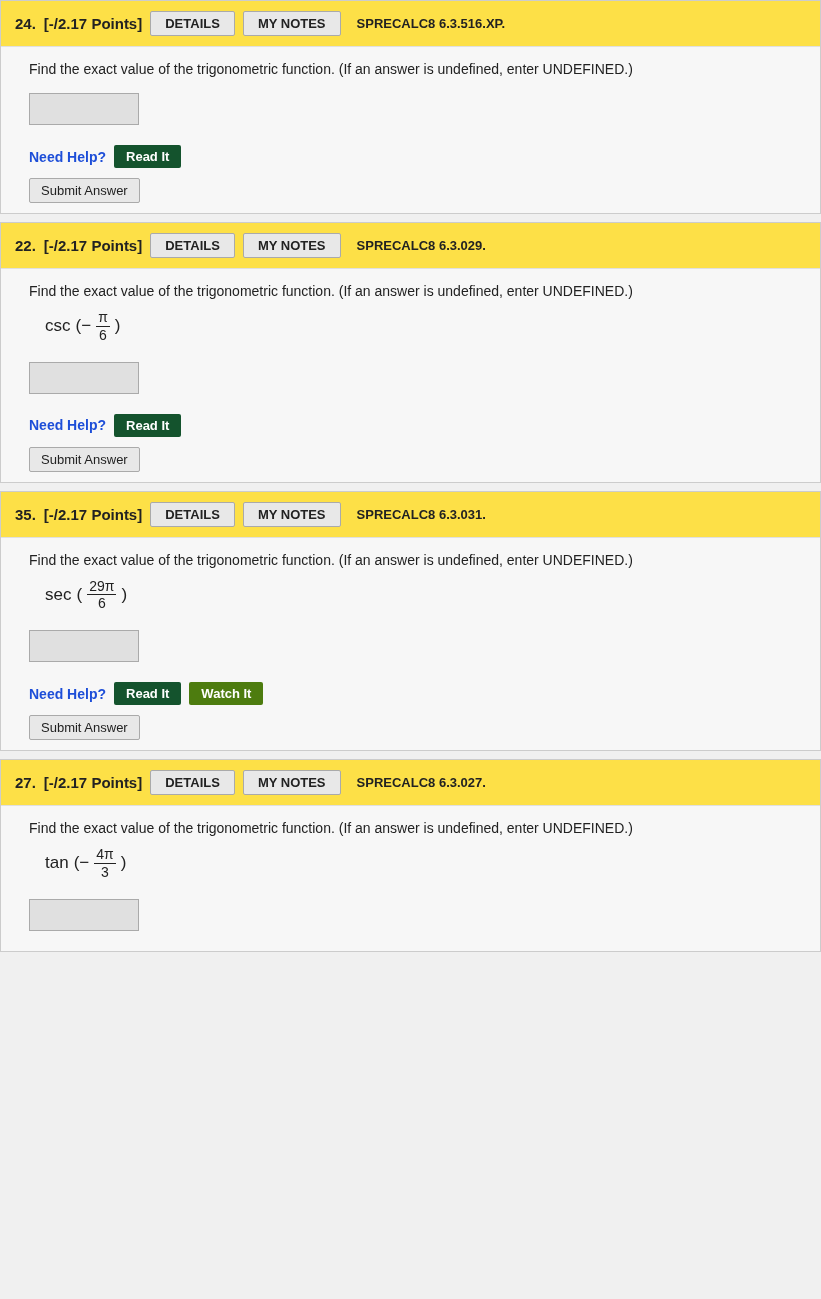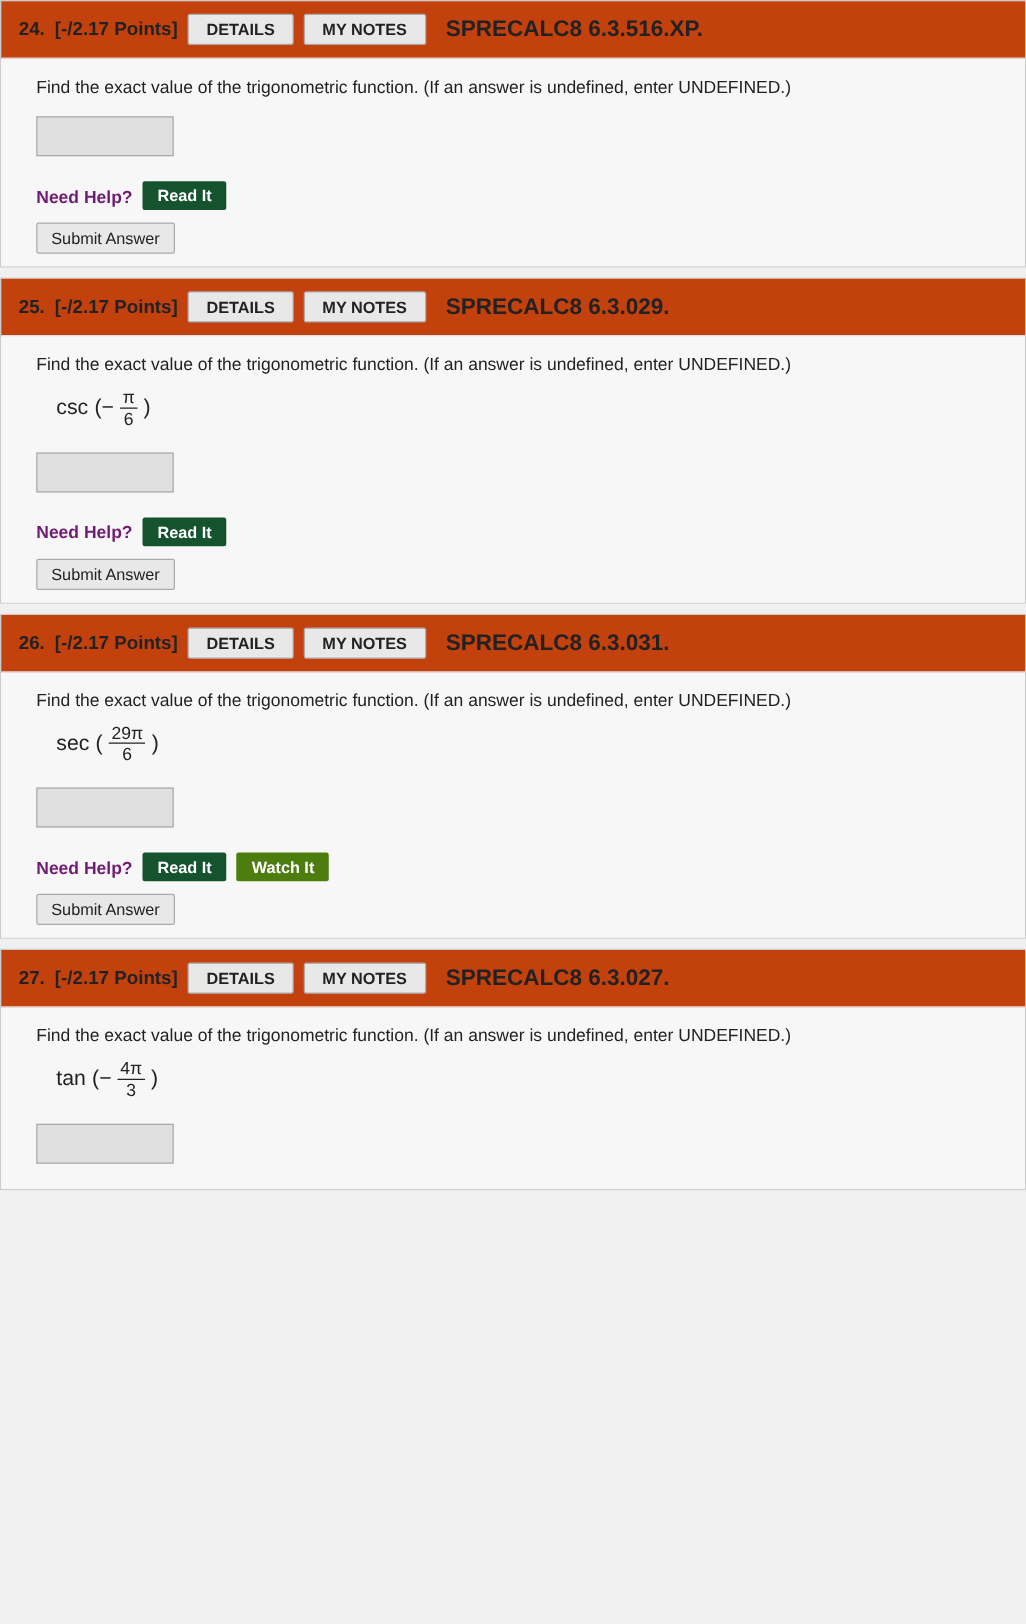--- a/index.html
+++ b/index.html
@@ -18,39 +18,39 @@
       background: #fff;
       border: 1px solid #ccc;
       margin-bottom: 8px;
     }
     .problem-header {
       display: flex;
       align-items: center;
       padding: 10px 14px;
       gap: 8px;
       border-bottom: 1px solid #e0e0e0;
-      background: #c2410c;
+      background: #fde047;
     }
     .problem-number {
       font-weight: bold;
       font-size: 15px;
       white-space: nowrap;
     }
     .btn-details, .btn-mynotes {
       border: 1px solid #aaa;
       background: #e8e8e8;
       padding: 4px 14px;
       font-size: 13px;
       font-weight: bold;
       cursor: pointer;
       border-radius: 2px;
       color: #222;
     }
     .problem-code {
-      font-size: 18px;
+      font-size: 13px;
       font-weight: bold;
       margin-left: 8px;
       color: #222;
     }
     .problem-body {
       padding: 14px 28px 10px 28px;
       background: #f7f7f7;
     }
     .problem-instruction {
       font-size: 14px;
@@ -71,21 +71,21 @@
       margin: 6px 0 10px 0;
       vertical-align: middle;
     }
     .need-help-row {
       display: flex;
       align-items: center;
       gap: 8px;
       margin: 10px 0 10px 0;
     }
     .need-help-label {
-      color: #701a75;
+      color: #1d4ed8;
       font-weight: bold;
       font-size: 14px;
     }
     .btn-read-it {
       border: none;
       background: #14532d;
       color: #fff;
       padding: 4px 12px;
       font-size: 13px;
       cursor: pointer;
@@ -159,21 +159,21 @@
         <button class="btn-read-it">Read It</button>
       </div>
       <div class="submit-row">
         <button class="btn-submit">Submit Answer</button>
       </div>
     </div>
   </div>
 
   <div class="problem-block">
     <div class="problem-header">
-      <span class="problem-number">25.</span>
+      <span class="problem-number">22.</span>
       <span class="problem-number">[-/2.17 Points]</span>
       <button class="btn-details">DETAILS</button>
       <button class="btn-mynotes">MY NOTES</button>
       <span class="problem-code">SPRECALC8 6.3.029.</span>
     </div>
     <div class="problem-body">
       <div class="problem-instruction">Find the exact value of the trigonometric function. (If an answer is undefined, enter UNDEFINED.)</div>
       <div class="math-expression">
         <span class="math-inline">csc</span>
         <span style="font-size:17px;">(−</span>
@@ -191,21 +191,21 @@
         <button class="btn-read-it">Read It</button>
       </div>
       <div class="submit-row">
         <button class="btn-submit">Submit Answer</button>
       </div>
     </div>
   </div>
 
   <div class="problem-block">
     <div class="problem-header">
-      <span class="problem-number">26.</span>
+      <span class="problem-number">35.</span>
       <span class="problem-number">[-/2.17 Points]</span>
       <button class="btn-details">DETAILS</button>
       <button class="btn-mynotes">MY NOTES</button>
       <span class="problem-code">SPRECALC8 6.3.031.</span>
     </div>
     <div class="problem-body">
       <div class="problem-instruction">Find the exact value of the trigonometric function. (If an answer is undefined, enter UNDEFINED.)</div>
       <div class="math-expression">
         <span class="math-inline">sec</span>
         <span style="font-size:17px;">(</span>

